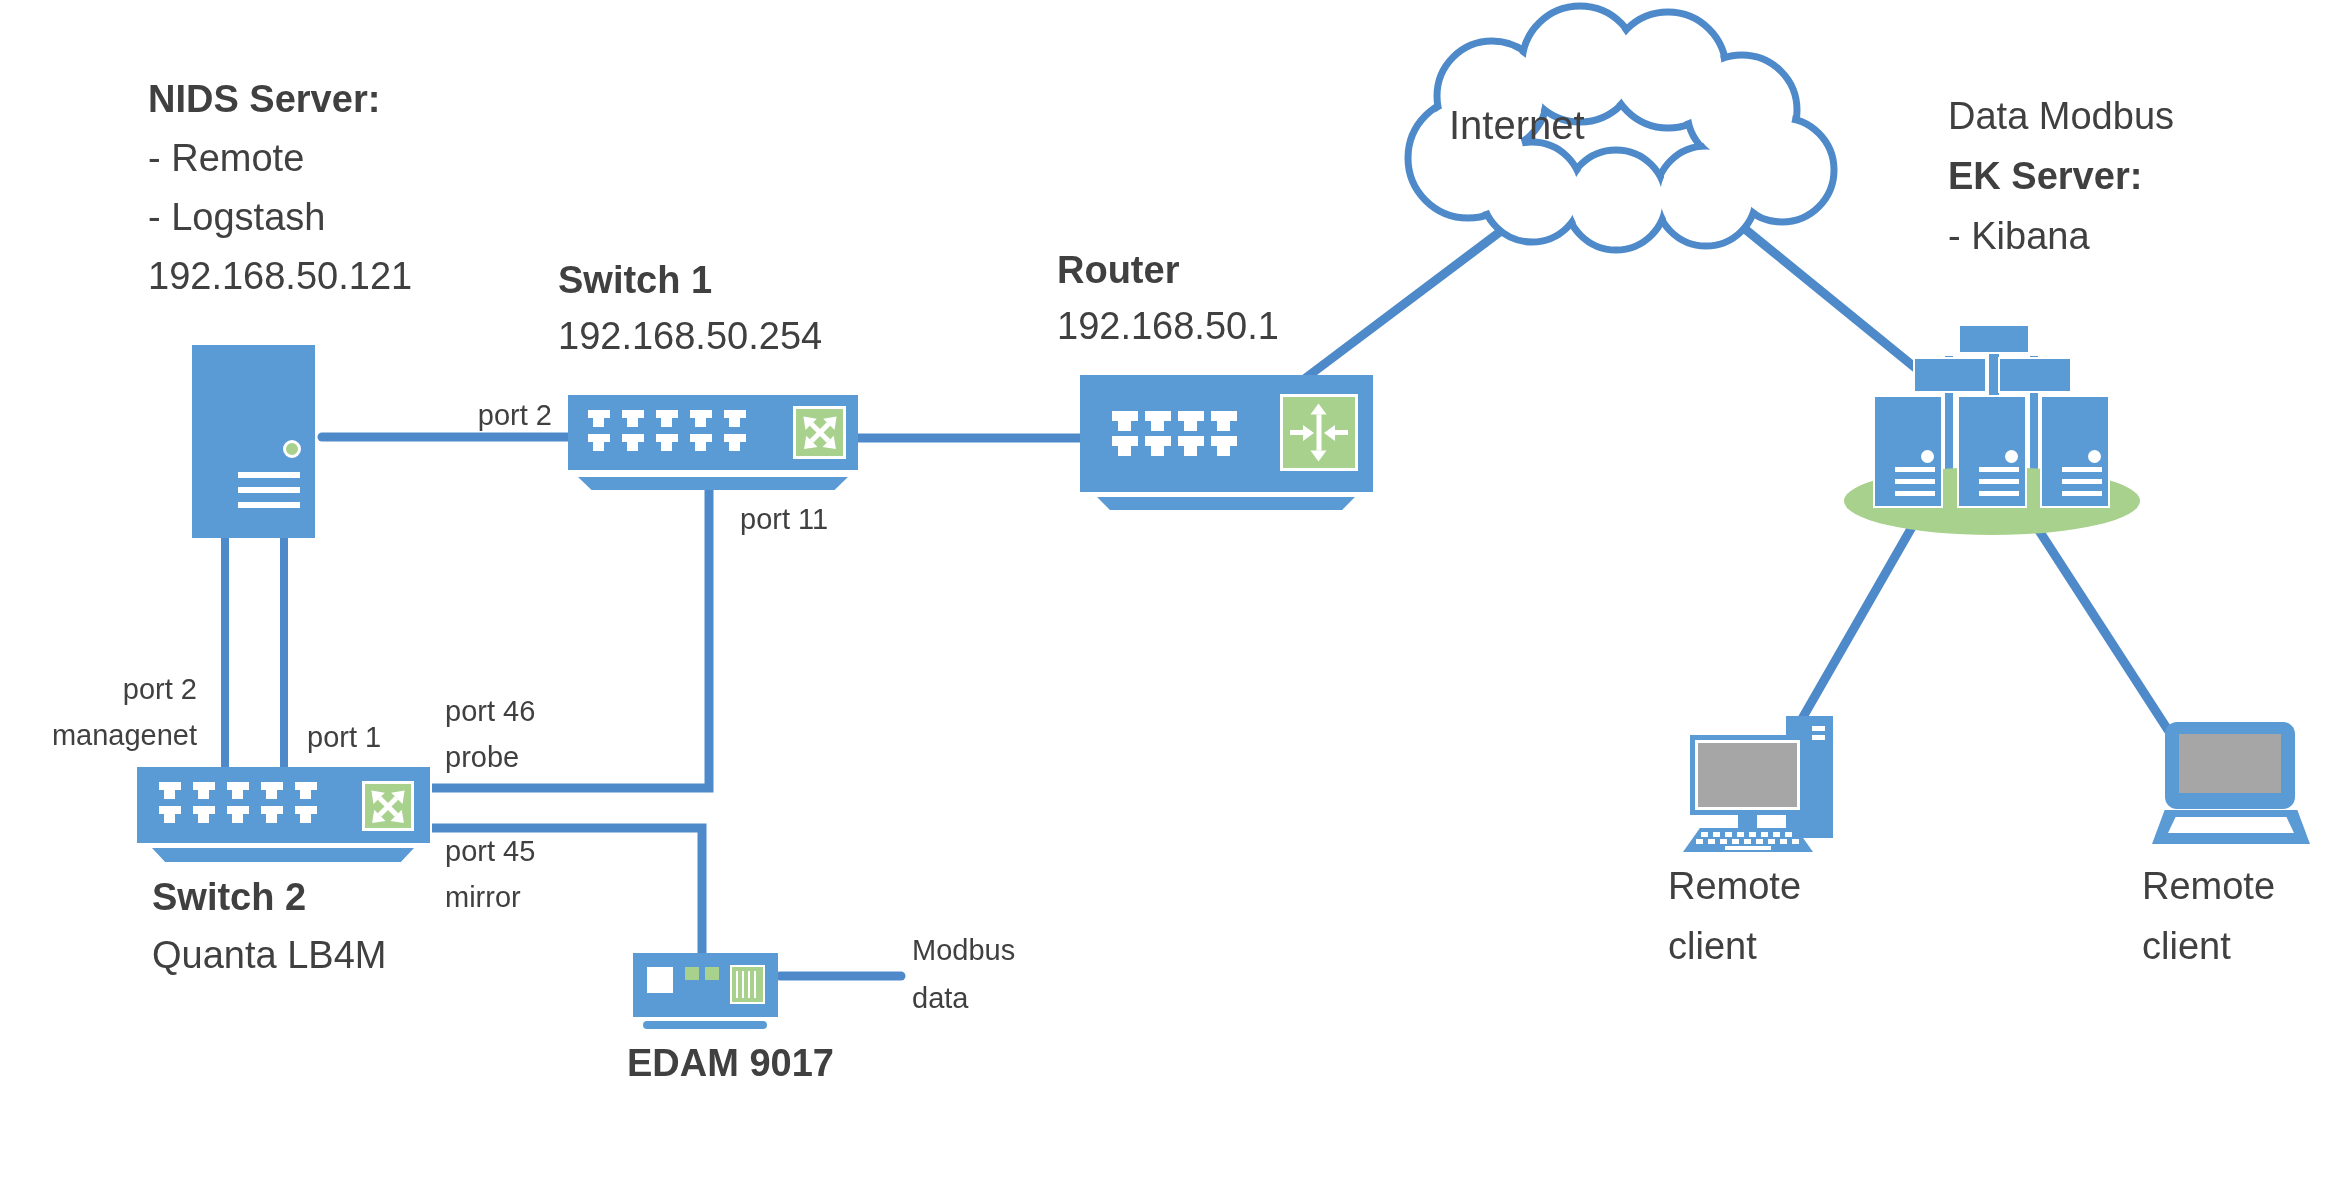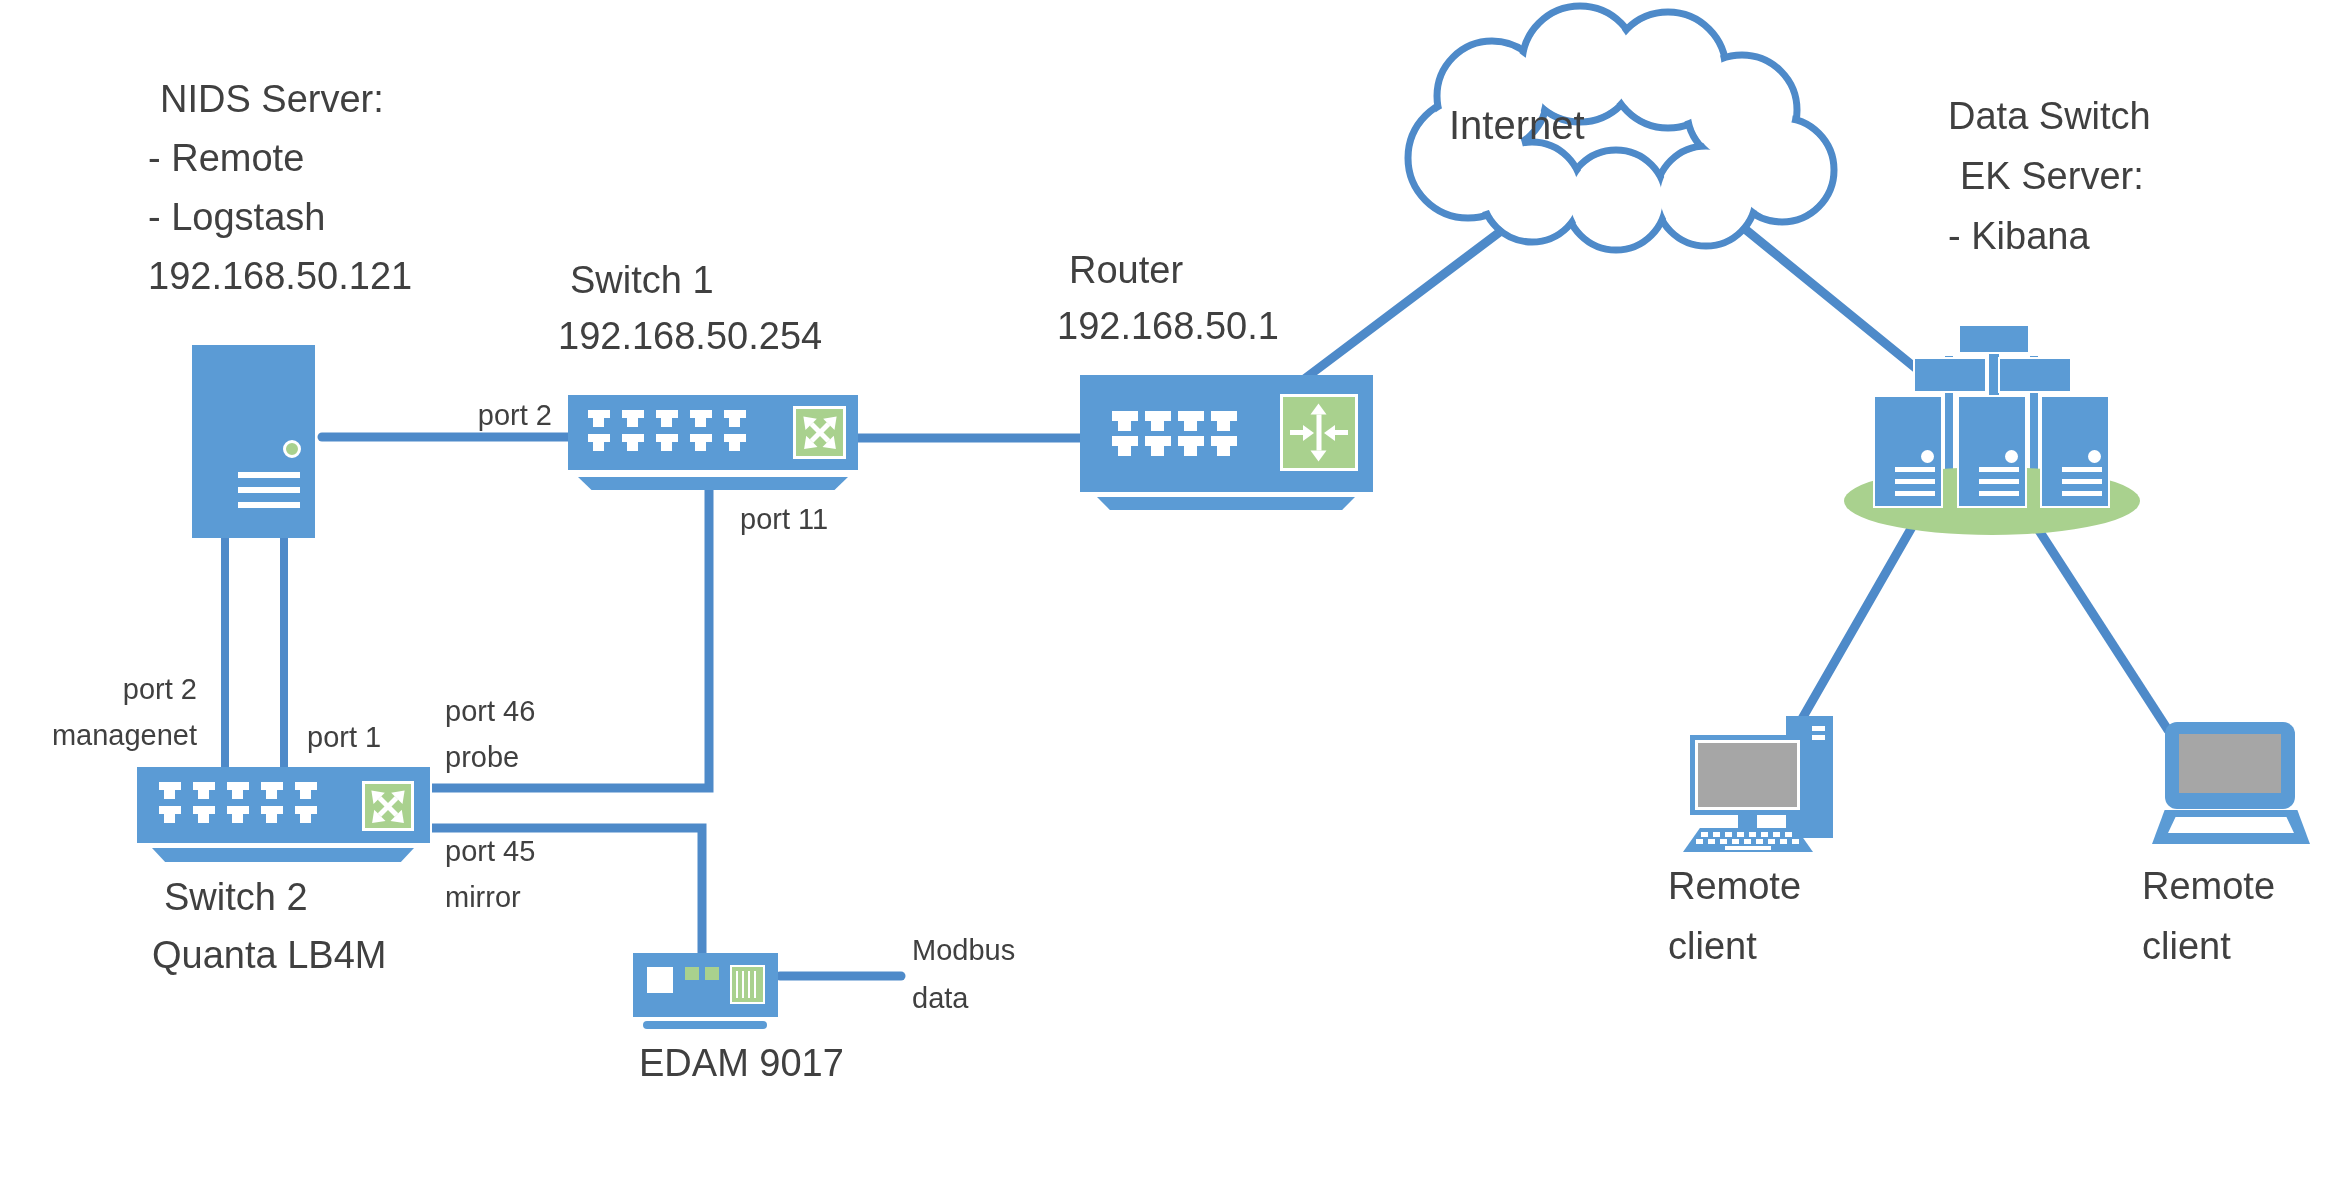--- a/index.html
+++ b/index.html
@@ -7,21 +7,21 @@
   .canvas {
     position:relative; width:2347px; height:1181px; overflow:hidden; background:#fff;
     font-family:"Liberation Sans", sans-serif; color:#404040;
   }
   .wires { position:absolute; left:0; top:0; z-index:1; }
   .icon, .lbl, .plbl { position:absolute; z-index:2; }
 
   
   .lbl  { font-size:38px; line-height:58px; white-space:nowrap; }
   .plbl { font-size:29px; line-height:46px; white-space:nowrap; }
-  .b { font-weight:normal;margin-left:12px; }
+  .b { font-weight:bold; }
   .ctr { text-align:left; }
   .rt  { text-align:right; }
   .lbl-internet { font-size:40px; line-height:60px; }
 
   
   .blue { background:#5b9bd5; }
   .stand { position:absolute; background:#5b9bd5; clip-path:polygon(0 0,100% 0,95% 100%,5% 100%); z-index:2; }
 
   
   .portrow { position:absolute; display:flex; gap:12px; }
@@ -189,21 +189,21 @@
       <div class="v-darrow"></div>
       <div class="sarrow in-left r"></div>
       <div class="sarrow in-right l"></div>
     </div>
   </div>
   <div class="stand" style="left:1097px; top:497px; width:258px; height:13px;"></div>
 
   <div class="lbl lbl-internet ctr" style="left:1449px; top:95px; width:340px;">Internet</div>
 
   <div class="lbl" style="left:1948px; top:86px; line-height:60px;">
-    <div>Data Switch</div>
+    <div>Data Modbus</div>
     <div class="b">EK Server:</div>
     <div>- Kibana</div>
   </div>
   <div class="icon" style="left:1843px; top:318px; width:298px; height:220px;">
     <div class="dc-bar" style="left:146px; top:34px; width:10px; height:62px;"></div>
     <div class="dc-bar" style="left:102px; top:38px; width:8px; height:124px;"></div>
     <div class="dc-bar" style="left:187px; top:38px; width:8px; height:124px;"></div>
     <div class="dc-rect" style="left:115px; top:6px; width:72px; height:30px;"></div>
     <div class="dc-rect" style="left:70px; top:39px; width:74px; height:36px;"></div>
     <div class="dc-rect" style="left:155px; top:39px; width:74px; height:36px;"></div>

